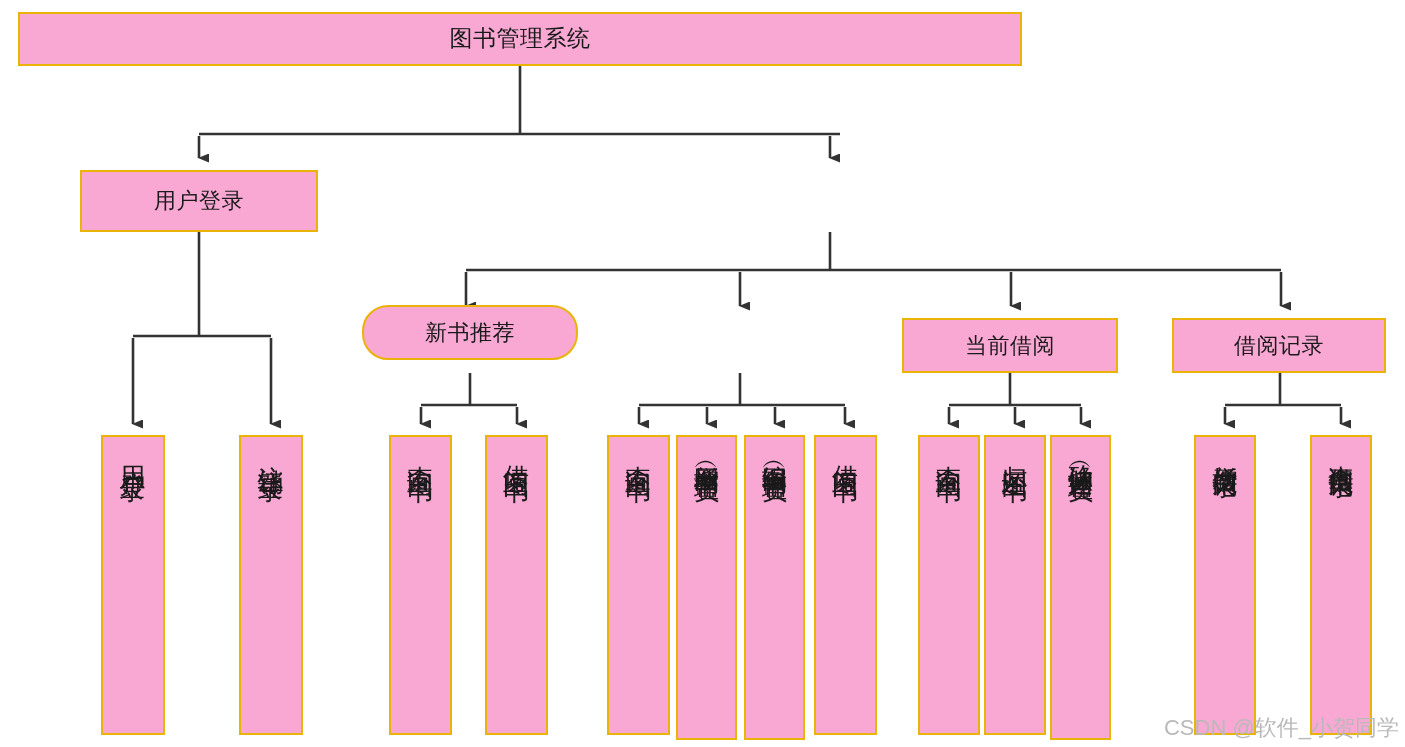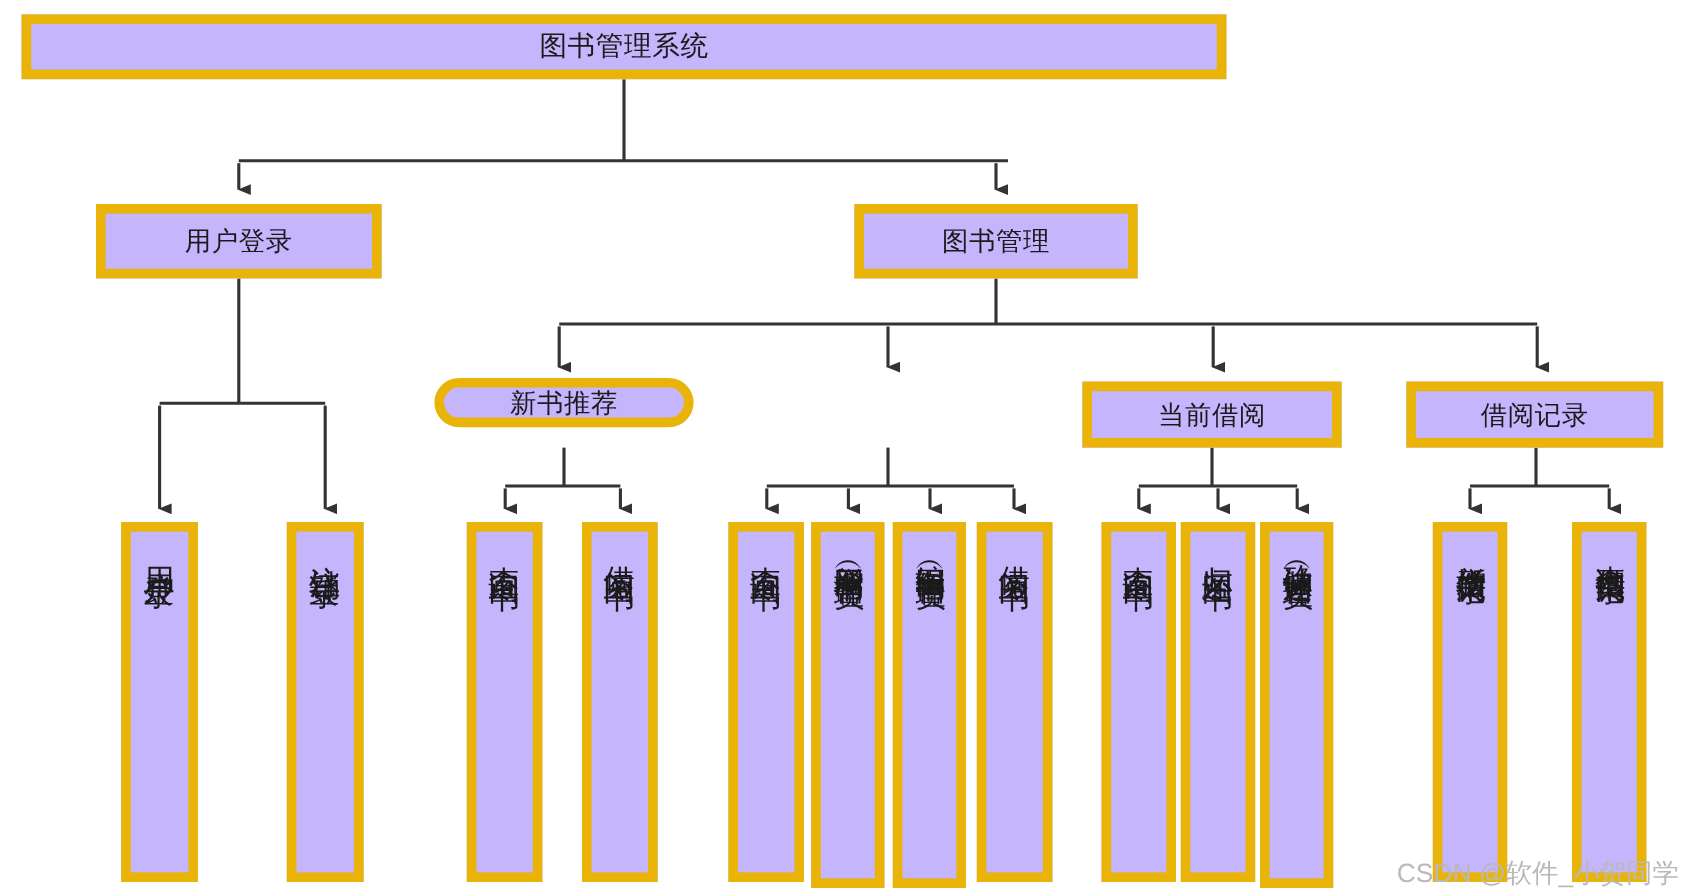--- a/index.html
+++ b/index.html
@@ -6,22 +6,22 @@
   body{
     font-family:"Liberation Sans","DejaVu Sans",sans-serif;
     width:1405px;height:747px;position:relative;overflow:hidden;
   }
   #stage{position:absolute;left:0;top:0;width:1405px;height:747px;}
   svg#wires{position:absolute;left:0;top:0;width:1405px;height:747px;pointer-events:none;}
 
   .node{
     position:absolute;
     box-sizing:border-box;
-    background:#c4b5fd;
-    border:8px solid #eab308;
+    background:#f9a8d4;
+    border:2px solid #eab308;
     display:flex;
     align-items:center;
     justify-content:center;
     color:#1a1a1a;
     z-index:2;
   }
   .node .lbl{
     display:block;
     text-align:center;
     line-height:1.18;
@@ -117,25 +117,22 @@
     </g>
   </svg>
 
   <div class="node horiz root" style="left:18px;top:12px;width:1004px;height:54px;">
     <span class="lbl">图书管理系统</span>
   </div>
 
   <div class="node horiz" style="left:80px;top:170px;width:238px;height:62px;">
     <span class="lbl">用户登录</span>
   </div>
-  <div class="node horiz" style="left:712px;top:170px;width:236px;height:62px;">
-    <span class="lbl">图书管理</span>
-  </div>
 
-  <div class="node horiz" style="left:362px;top:315px;width:216px;height:41px;border-radius:26px;">
+  <div class="node horiz" style="left:362px;top:305px;width:216px;height:55px;border-radius:26px;">
     <span class="lbl">新书推荐</span>
   </div>
   <div class="node horiz" style="left:902px;top:318px;width:216px;height:55px;">
     <span class="lbl">当前借阅</span>
   </div>
   <div class="node horiz" style="left:1172px;top:318px;width:214px;height:55px;">
     <span class="lbl">借阅记录</span>
   </div>
 
   <div class="node vert" style="left:101px;top:435px;width:64px;height:300px;">

